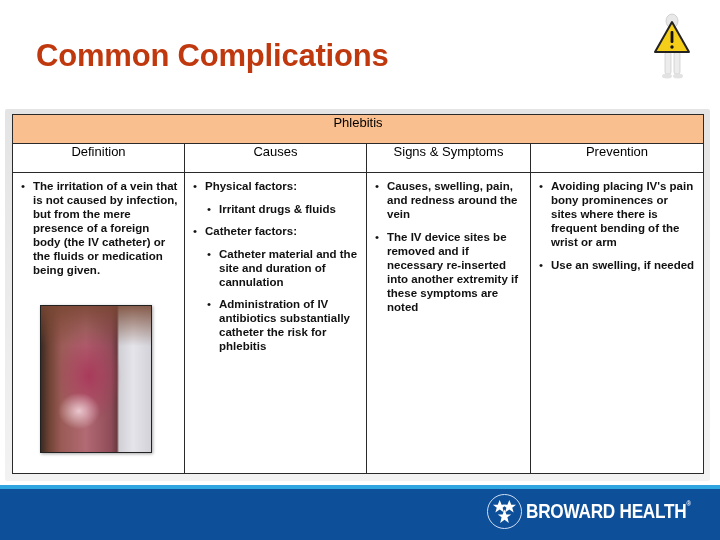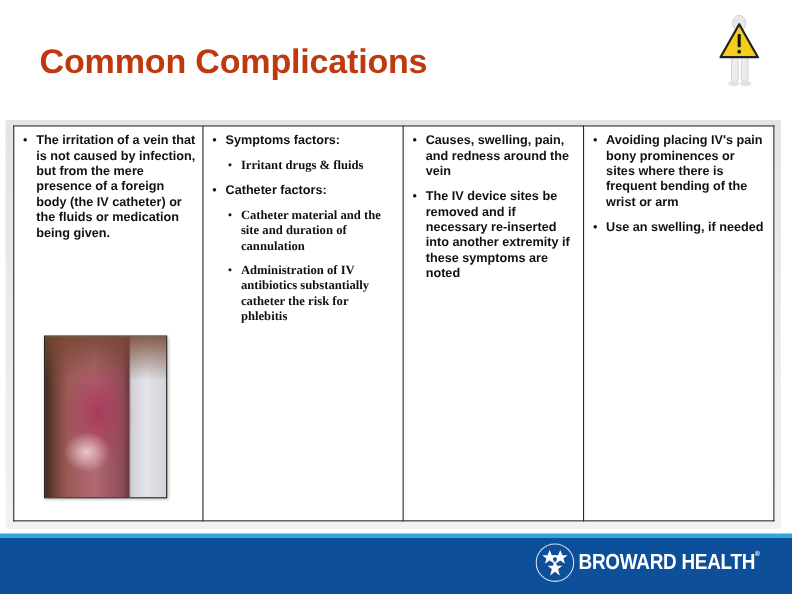--- a/index.html
+++ b/index.html
@@ -37,21 +37,21 @@
   .head-row th {
     height:28px; vertical-align:middle; background:#fff;
     font-weight:normal; font-size:13px; color:#000; text-align:center;
   }
   .body-row td { font-weight:bold; font-size:11.5px; color:#111; line-height:14px; }
   ul.blist { list-style:none; margin:0; padding:6px 6px 0 6px; }
   ul.blist li { position:relative; padding-left:14px; margin-bottom:9px; }
   ul.blist li::before {
     content:"\2022"; position:absolute; left:2px; top:0; font-weight:normal;
   }
-  ul.blist li.sub { padding-left:28px; margin-bottom:8px;font-family:Liberation Serif, serif; }
+  ul.blist li.sub { padding-left:28px; margin-bottom:8px; }
   ul.blist li.sub::before { left:16px; }
   .photo {
     position:absolute; left:40px; top:305px; width:110px; height:146px;
     border:1px solid #222;
     box-shadow:1px 1px 3px rgba(0,0,0,0.35);
     background:
       radial-gradient(ellipse 30px 26px at 38px 105px, rgba(255,235,240,0.75), rgba(255,235,240,0) 70%),
       radial-gradient(ellipse 40px 60px at 48px 70px, #a83a5a 0%, rgba(168,58,90,0.0) 80%),
       linear-gradient(90deg, #3b2a22 0px, #6e4235 8px, #9a5a55 20px, #b26a74 45px, #8f4c58 70px, #6a3a40 76px, #cfcfd4 78px, #e4e4ea 92px, #d2d2d8 110px);
   }
@@ -101,29 +101,38 @@
 <div class="table-shadow"></div>
 
 <table class="grid">
   <colgroup>
     <col style="width:172px">
       <col style="width:182px">
       <col style="width:164px">
       <col style="width:173px">
   </colgroup>
   <tbody>
+      <tr class="banner-row">
+    <th colspan="4">Phlebitis</th>
+  </tr>
+  <tr class="head-row">
+    <th>Definition</th>
+    <th>Causes</th>
+    <th>Signs &amp; Symptoms</th>
+    <th>Prevention</th>
+  </tr>
   <tr class="body-row">
     <td>
       <ul class="blist">
         <li>The irritation of a vein that is not caused by infection, but from the mere presence of a foreign body (the IV catheter) or the fluids or medication being given.</li>
       </ul>
     </td>
     <td>
       <ul class="blist">
-        <li>Symptoms factors:</li>
+        <li>Physical factors:</li>
         <li class="sub">Irritant drugs &amp; fluids</li>
         <li>Catheter factors:</li>
         <li class="sub">Catheter material and the site and duration of cannulation</li>
         <li class="sub">Administration of IV antibiotics substantially catheter the risk for phlebitis</li>
       </ul>
     </td>
     <td>
       <ul class="blist">
         <li>Causes, swelling, pain, and redness around the vein</li>
         <li>The IV device sites be removed and if necessary re-inserted into another extremity if these symptoms are noted</li>

